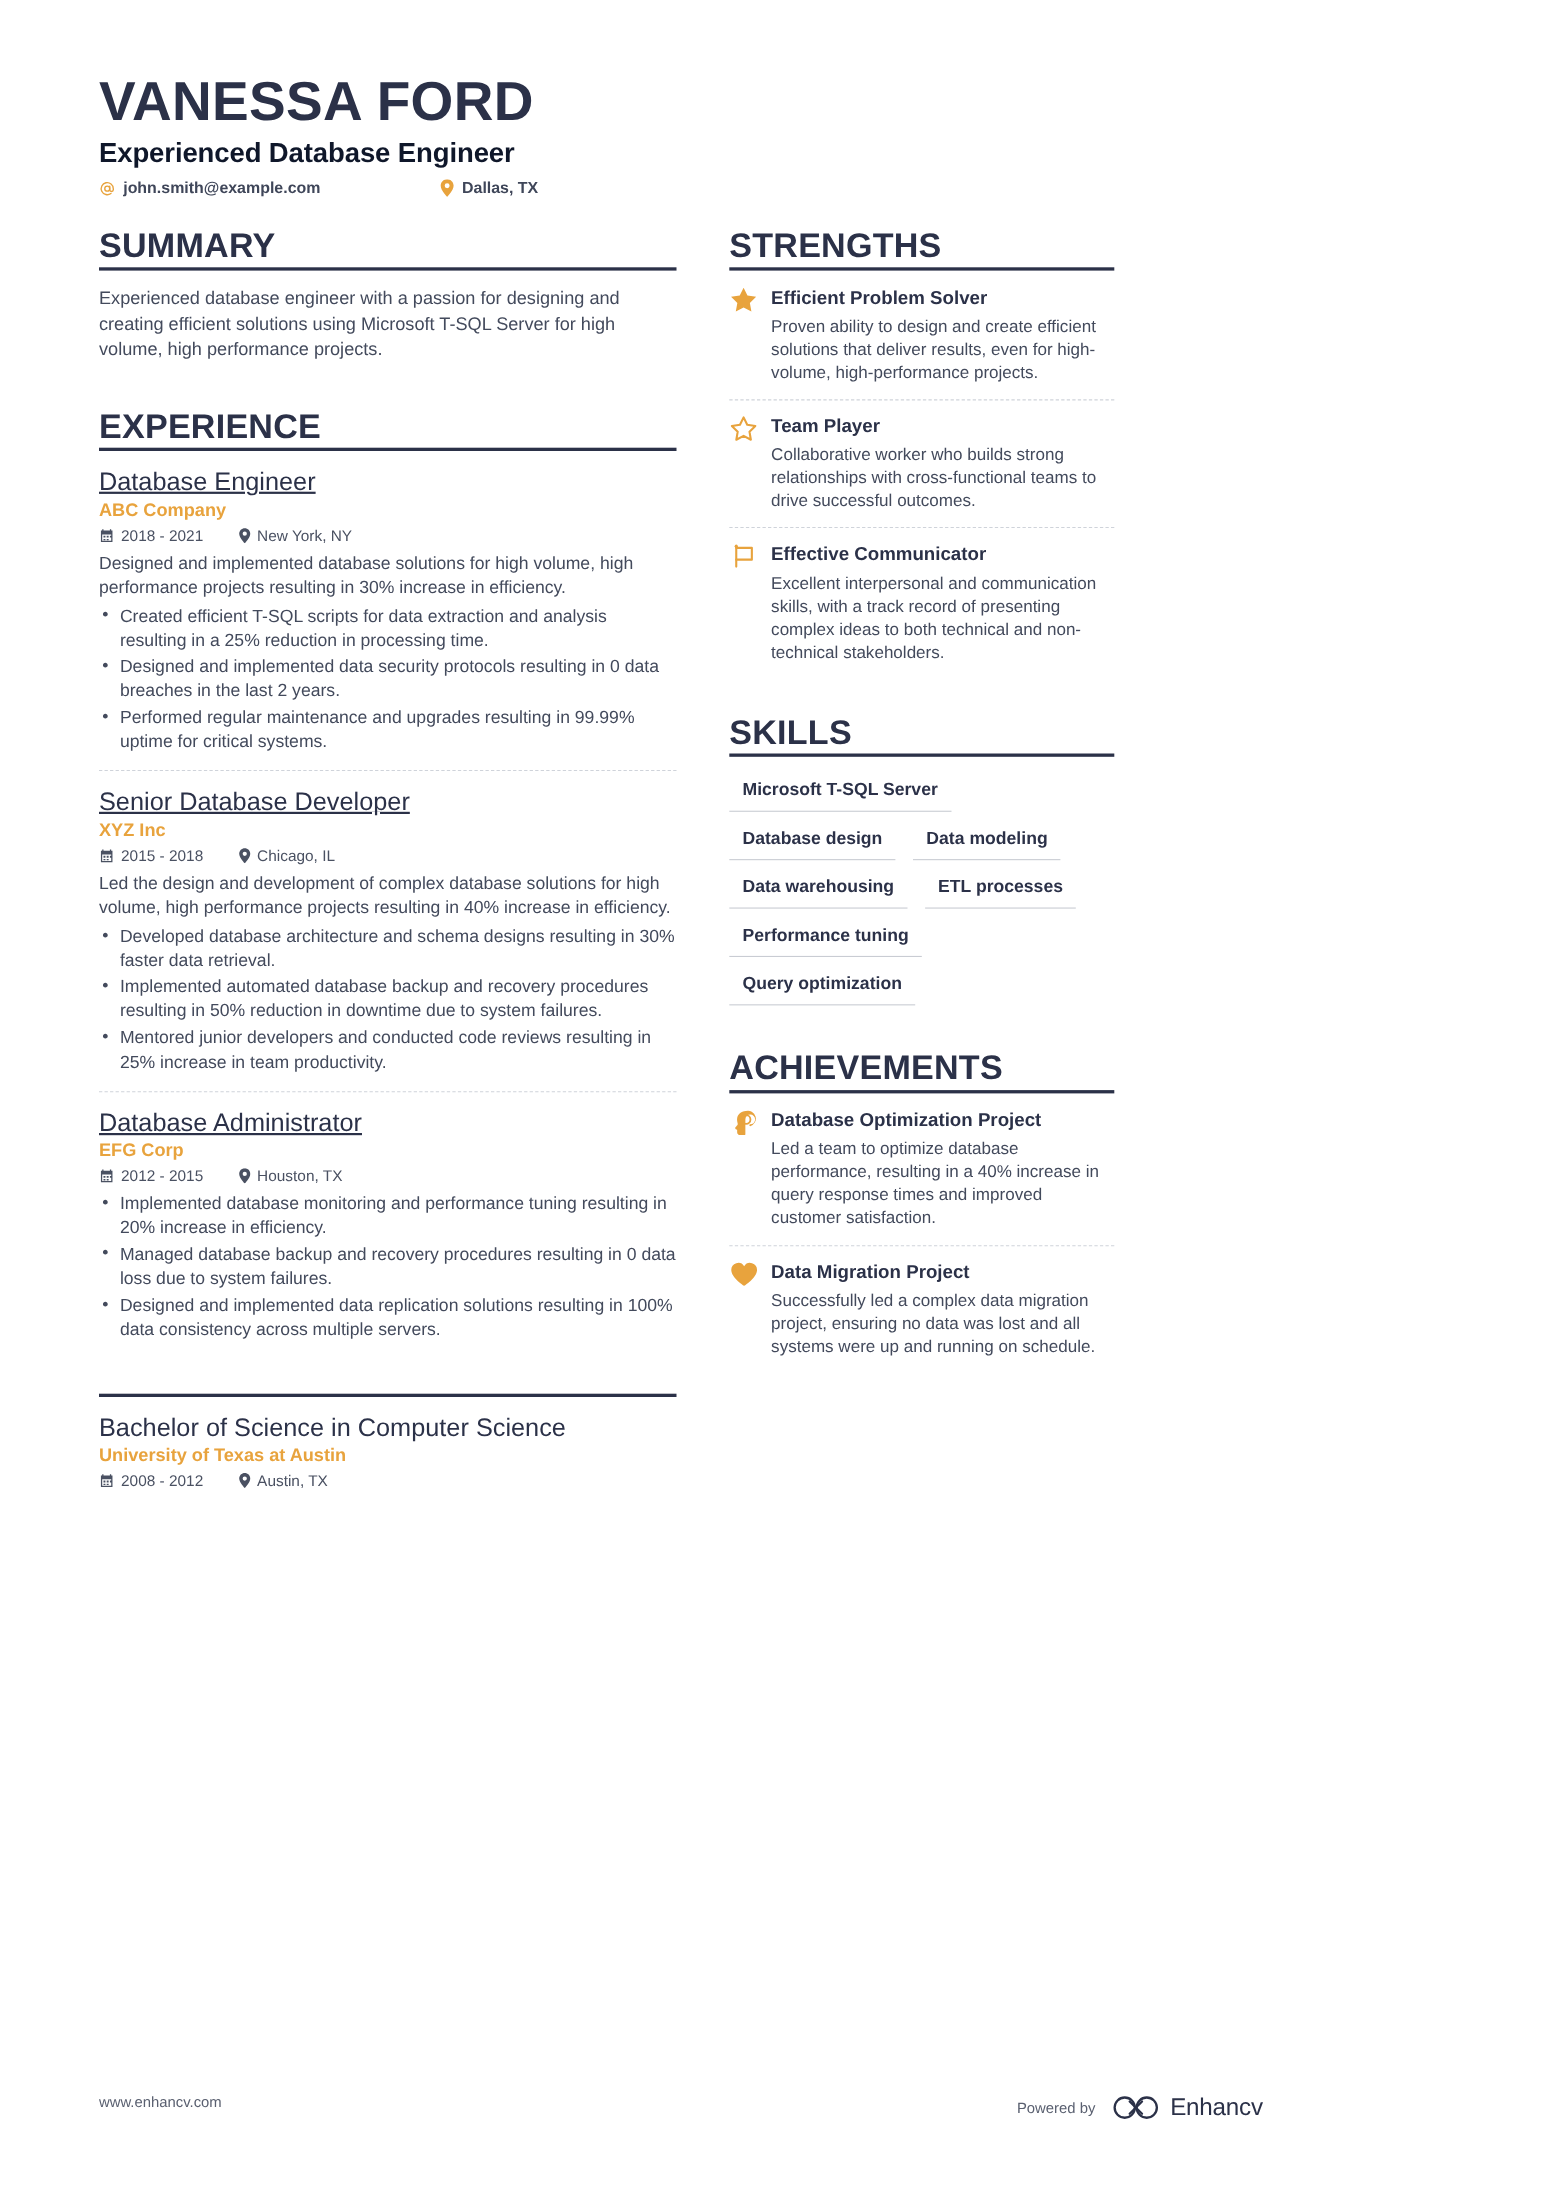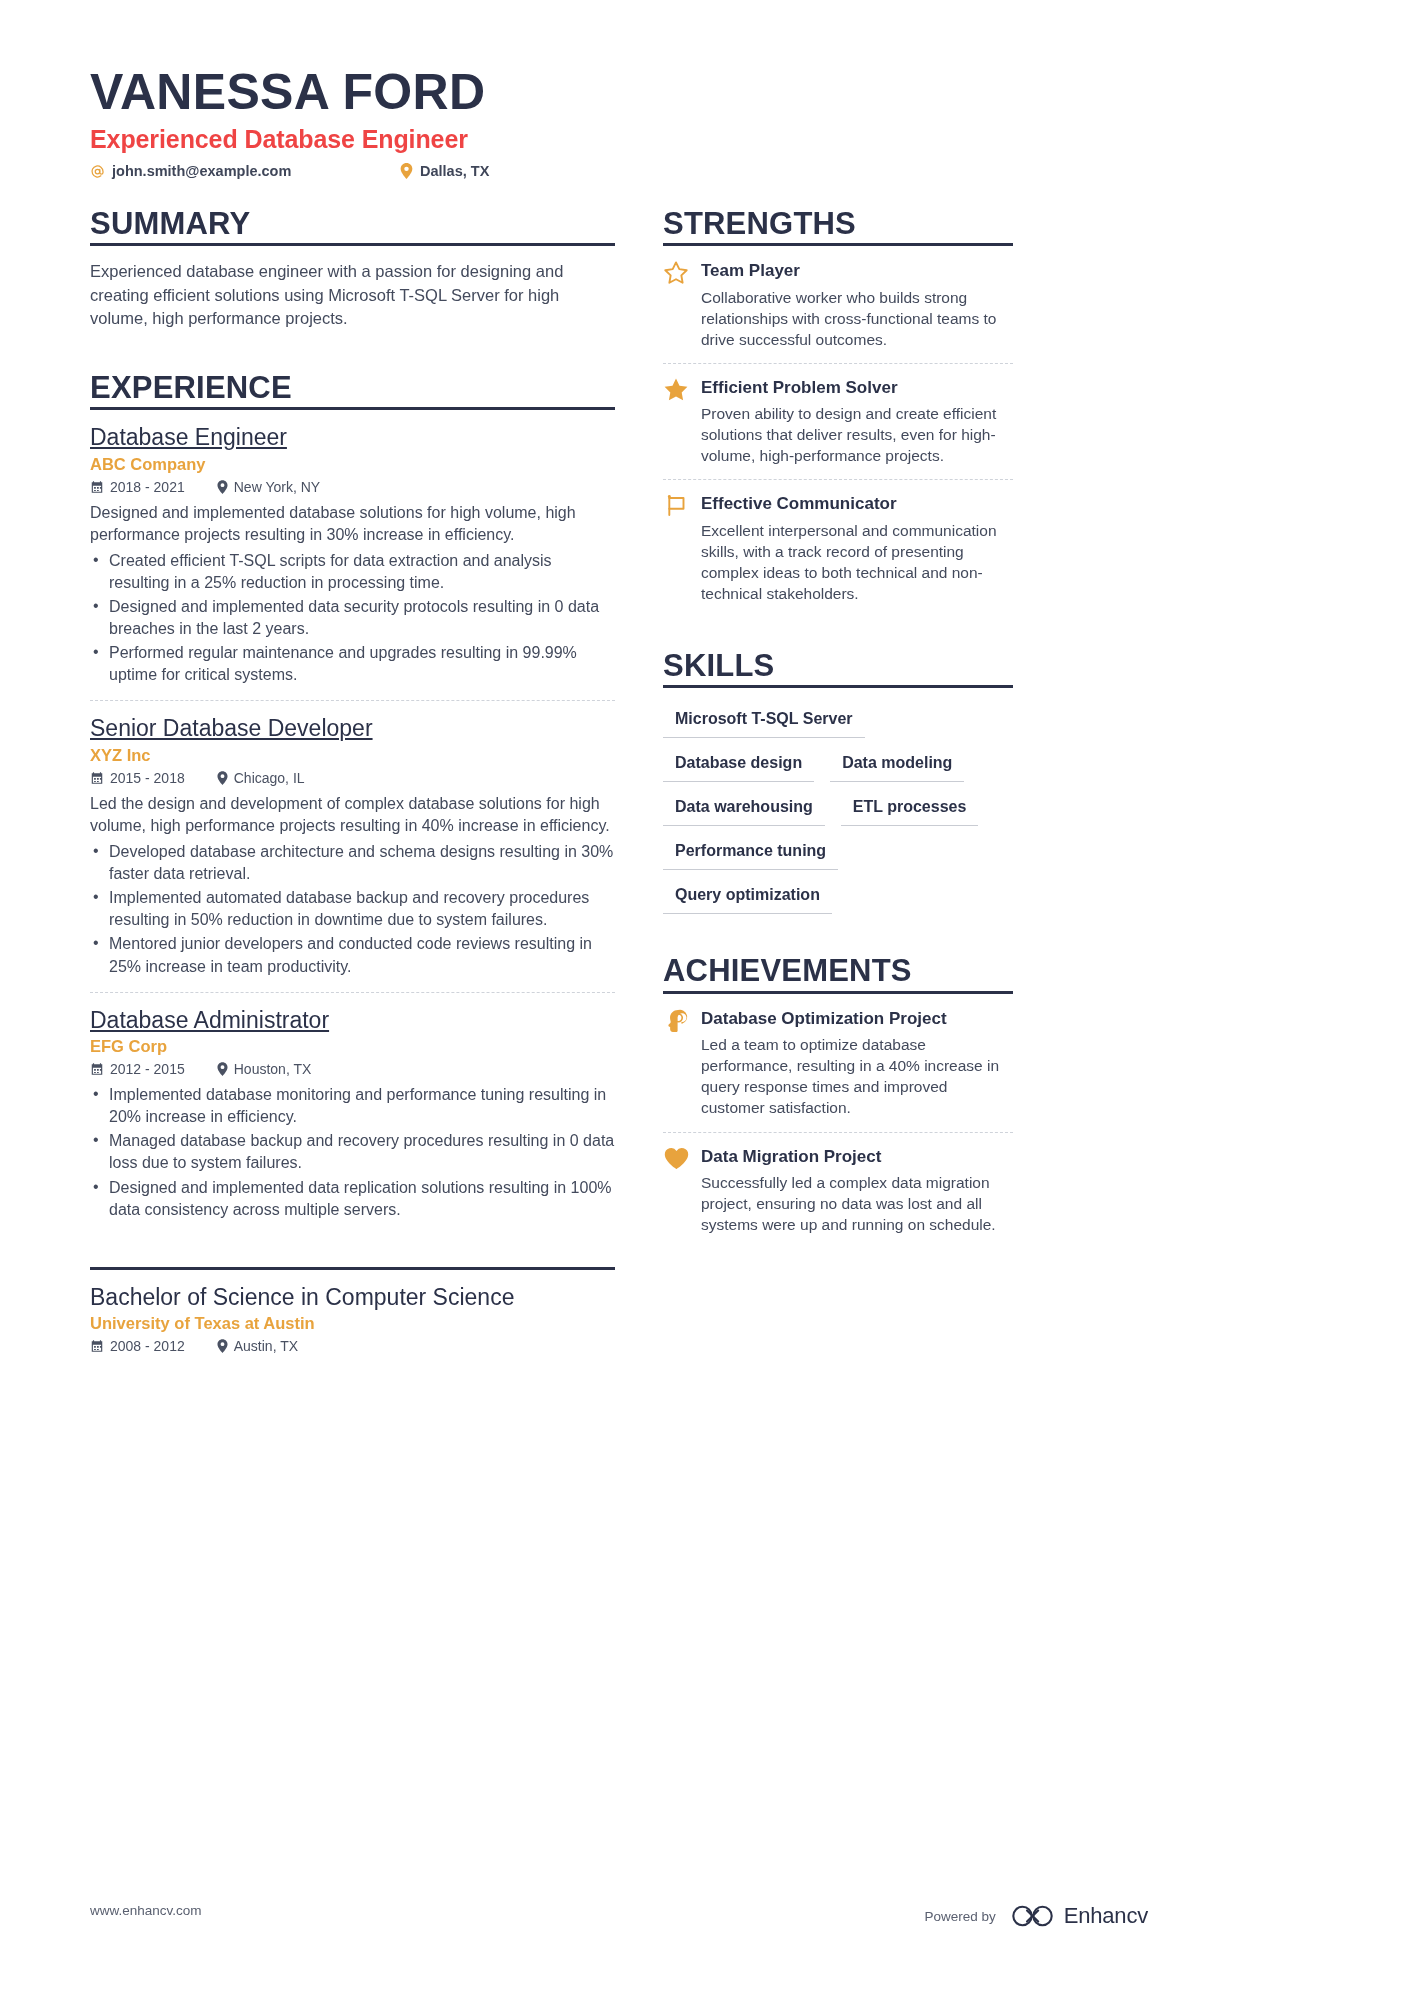--- a/index.html
+++ b/index.html
@@ -28,21 +28,21 @@
     font-size: 50px;
     line-height: 1.06;
     font-weight: bold;
     letter-spacing: 0.3px;
     color: #2b3148;
     margin-bottom: 6px;
   }
   .job-title {
     font-size: 25px;
     font-weight: bold;
-    color: #ef4444;
+    color: #0f172a;
     letter-spacing: -0.1px;
     margin-bottom: 9px;
   }
   .contact-row {
     display: flex;
     align-items: center;
     gap: 0px;
     text-align: right;
   }
   .contact-item {
@@ -397,38 +397,38 @@
     </div>
 
     <div class="col-right">
 
       <div class="section">
         <div class="sec-title">STRENGTHS</div>
         <div class="sec-rule"></div>
         <div id="strengths-list" class="sgroup">
             <div class="sitem">
               <div class="sitem-ic">
+                <svg width="24" height="23" viewBox="0 0 24 23" fill="#e8a33d">
+                  <path d="M12 0.6l3.5 7.1 7.9 1.1-5.7 5.6 1.4 7.8L12 18.5 4.9 22.2l1.4-7.8L0.6 8.8l7.9-1.1z"></path>
+                </svg>
+              </div>
+              <div class="sitem-body">
+                <div class="sitem-title">Efficient Problem Solver</div>
+                <div class="sitem-text">Proven ability to design and create efficient solutions that deliver results, even for high-volume, high-performance projects.</div>
+              </div>
+            </div>
+            <div class="sitem">
+              <div class="sitem-ic">
                 <svg width="24" height="23" viewBox="0 0 24 23" fill="none" stroke="#e8a33d" stroke-width="1.9" stroke-linejoin="round">
                   <path d="M12 1.4l3.3 6.7 7.4 1.1-5.35 5.2 1.26 7.35L12 18.25 5.39 21.75l1.26-7.35L1.3 9.2l7.4-1.1z"></path>
                 </svg>
               </div>
               <div class="sitem-body">
                 <div class="sitem-title">Team Player</div>
                 <div class="sitem-text">Collaborative worker who builds strong relationships with cross-functional teams to drive successful outcomes.</div>
-              </div>
-            </div>
-            <div class="sitem">
-              <div class="sitem-ic">
-                <svg width="24" height="23" viewBox="0 0 24 23" fill="#e8a33d">
-                  <path d="M12 0.6l3.5 7.1 7.9 1.1-5.7 5.6 1.4 7.8L12 18.5 4.9 22.2l1.4-7.8L0.6 8.8l7.9-1.1z"></path>
-                </svg>
-              </div>
-              <div class="sitem-body">
-                <div class="sitem-title">Efficient Problem Solver</div>
-                <div class="sitem-text">Proven ability to design and create efficient solutions that deliver results, even for high-volume, high-performance projects.</div>
               </div>
             </div>
             <div class="sitem">
               <div class="sitem-ic">
                 <svg width="23" height="23" viewBox="0 0 24 24" fill="none" stroke="#e8a33d" stroke-width="2" stroke-linecap="round" stroke-linejoin="round">
                   <path d="M4.5 22V3"></path>
                   <path d="M4.5 4.2h14.8v11.2H4.5"></path>
                   <circle cx="4.5" cy="2.6" r="1.5" fill="#e8a33d" stroke="none"></circle>
                 </svg>
               </div>

